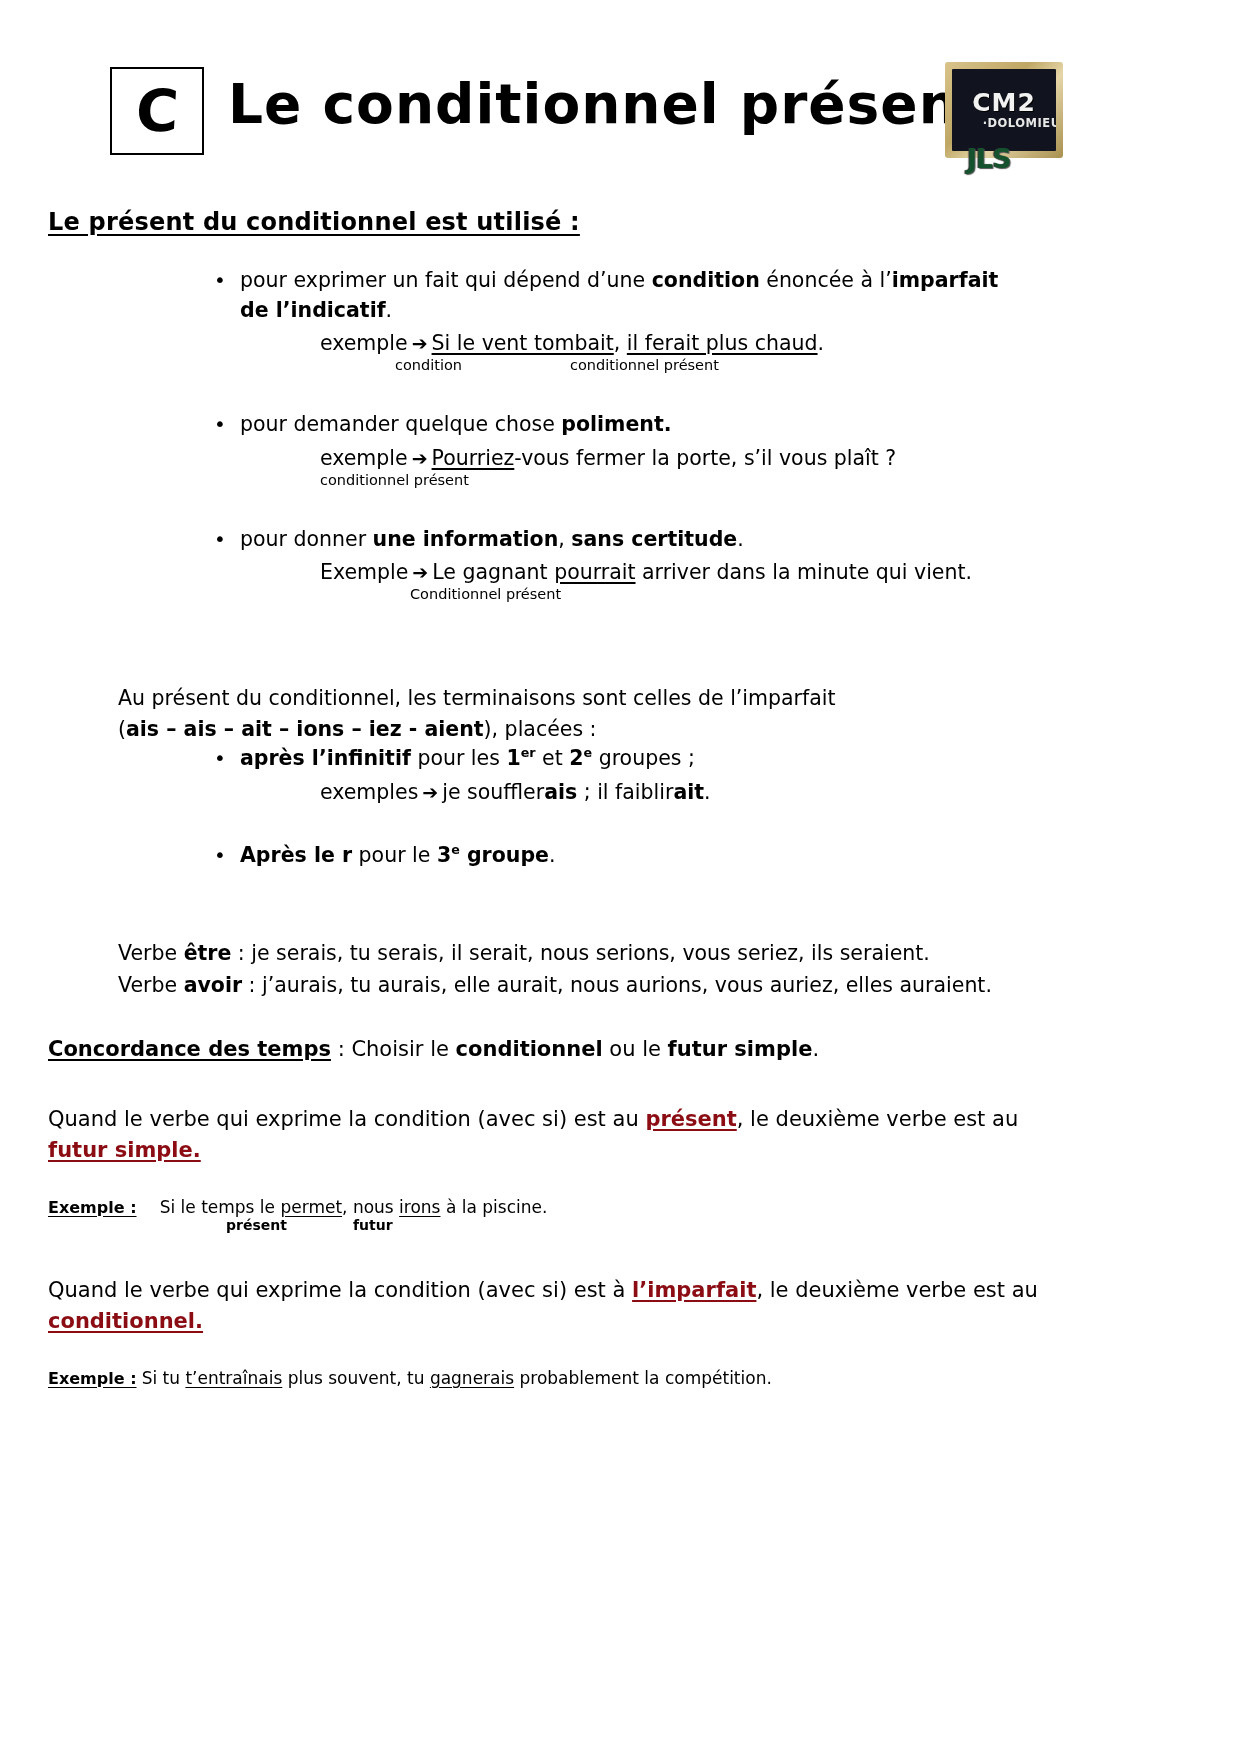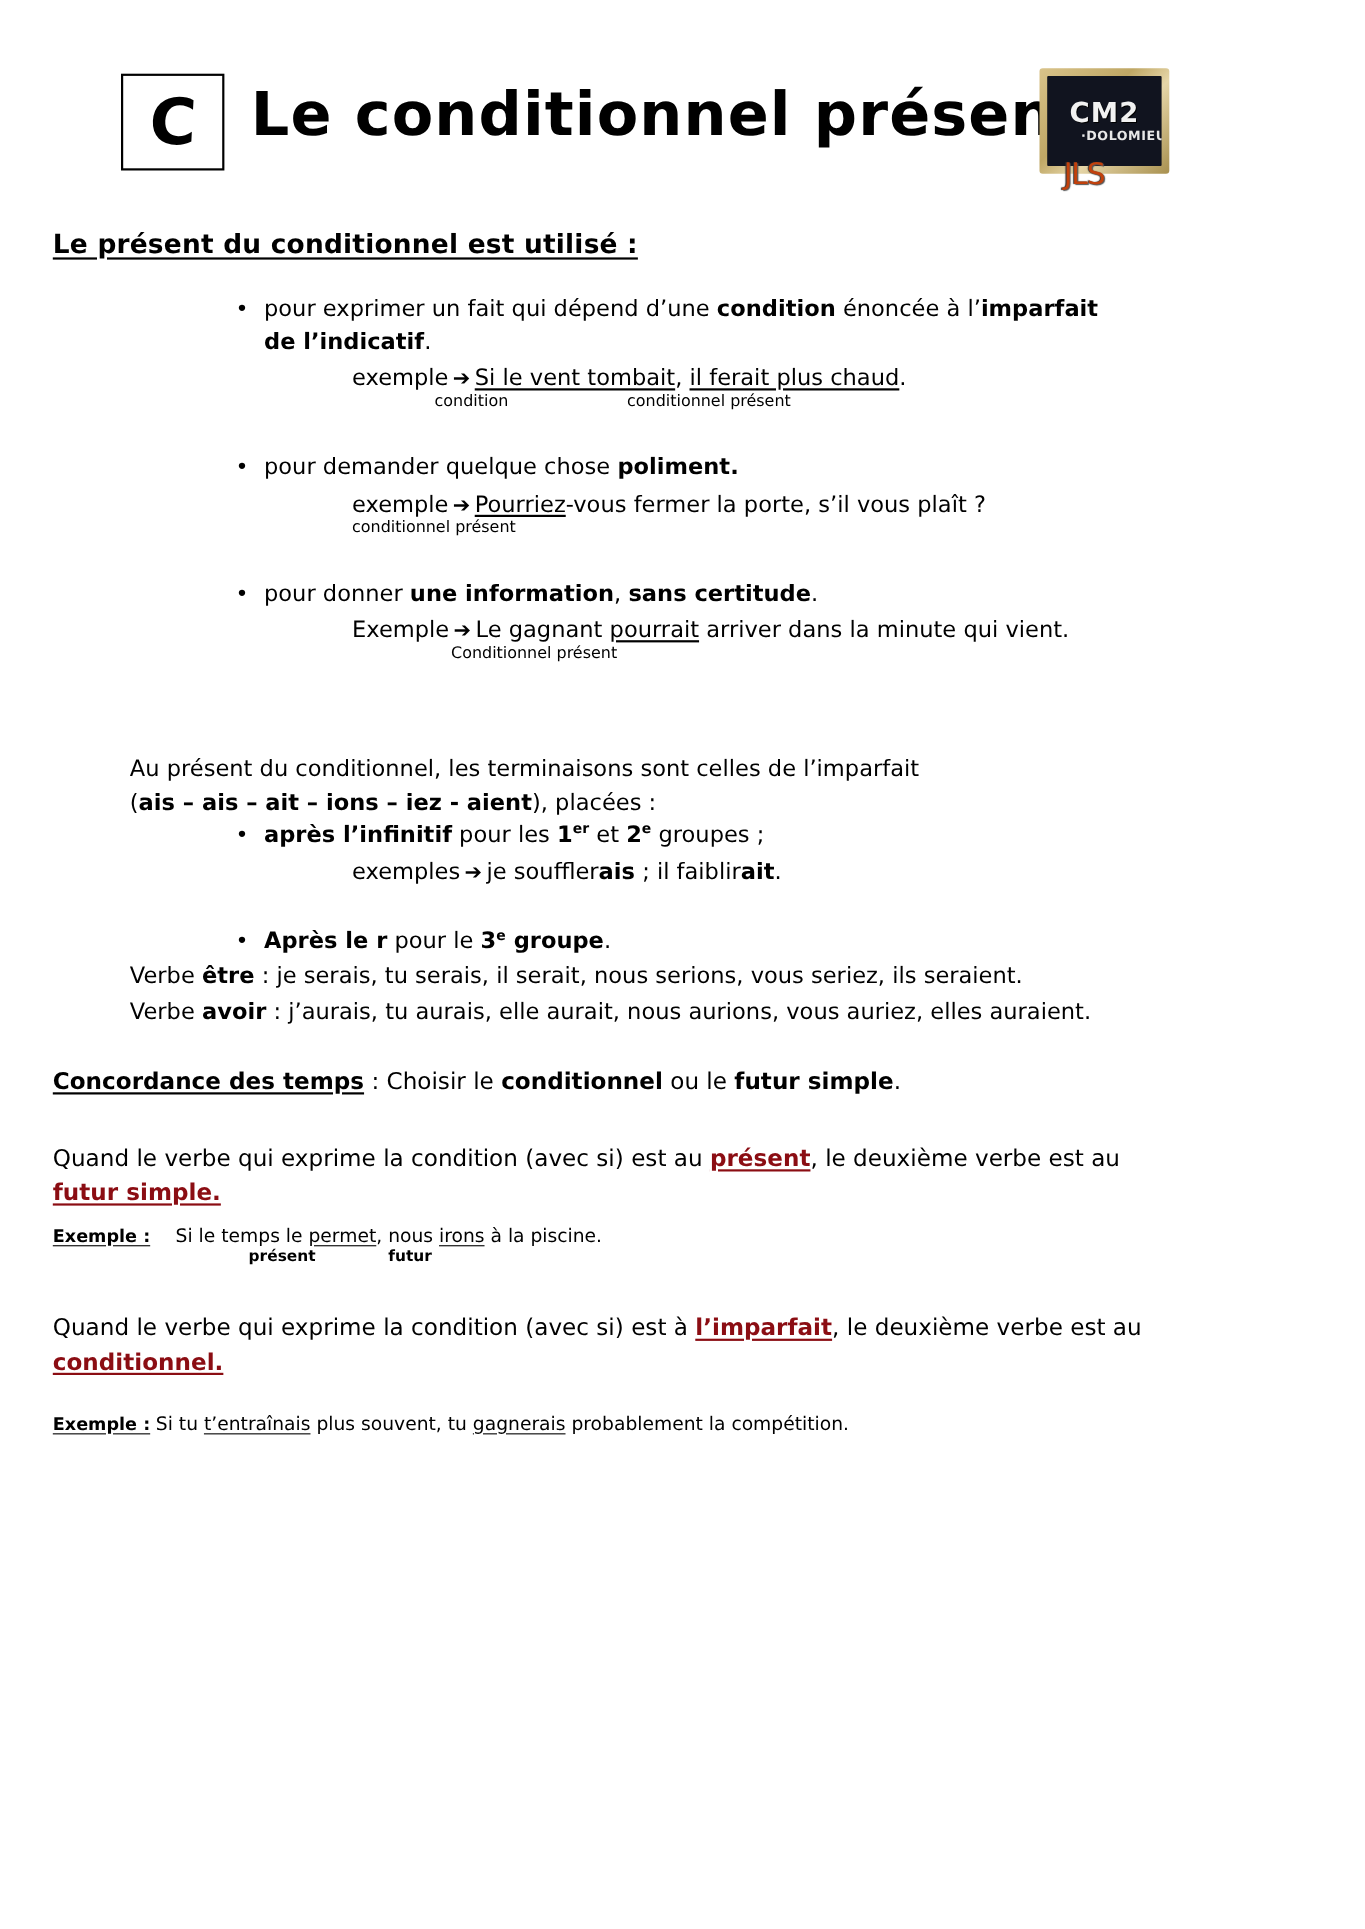--- a/index.html
+++ b/index.html
@@ -103,23 +103,23 @@
     font-size: 11.5px;
     line-height: 1.1;
     letter-spacing: 0.5px;
     margin-top: 2px;
     margin-left: 40px;
   }
   .logo-jls {
     position: absolute;
     left: 22px;
     bottom: -6px;
-    color: #c2410c;
-    font-family: "DejaVu Sans", sans-serif;
-    font-weight: 400;
+    color: #14532d;
+    font-family: "DejaVu Sans", sans-serif;
+    font-weight: 700;
     font-size: 27px;
     line-height: 1;
     letter-spacing: -1px;
     text-shadow: 1px 1px 1px #555, -1px 0 1px #333;
   }
   .section-head {
     font-size: 24px;
     font-weight: 700;
     text-decoration: underline;
     text-underline-offset: 4px;
@@ -305,37 +305,37 @@
         <div class="bullet-row">
           <div class="bullet-dot">•</div>
           <div class="bullet-text">
             <b>Après le r</b><span> pour le </span><b><span>3</span><sup>e</sup></b><b> groupe</b><span>.</span>
           </div>
         </div>
       </div>
     </div>
   </div>
 
-  <div style="">
+  <div style="margin-top:66px">
     <div class="verb-line">
       <span>Verbe </span><b>être</b><span>  : </span><span>je serais, tu serais, il serait, nous serions, vous seriez, ils seraient.</span>
     </div>
     <div class="verb-line">
       <span>Verbe </span><b>avoir</b><span> : </span><span>j’aurais, tu aurais, elle aurait, nous aurions, vous auriez, elles auraient.</span>
     </div>
   </div>
 
   <div class="rule-para" style="margin-top:32px">
     <b class="u">Concordance des temps</b><span> : Choisir le </span><b>conditionnel</b><span> ou le </span><b>futur simple</b><span>.</span>
   </div>
 
   <div class="rule-para" style="margin-top:38px">
     <span>Quand le verbe qui exprime la condition (avec si) est au </span><span class="accent">présent</span><span>, le deuxième verbe est au </span><span class="accent">futur simple.</span>
   </div>
-  <div class="ex-row" style="margin-top:13px">
+  <div class="ex-row" style="margin-top:30px">
     <span class="ex-label">Exemple :</span>
     <span class="ex-body" style="margin-left:18px"><span>Si le temps le </span><u>permet</u><span>, nous </span><u>irons</u><span> à la piscine.</span></span>
   </div>
   <div class="ex-captions">
     <span class="ex-caption" style="left:178px">présent</span>
     <span class="ex-caption" style="left:305px">futur</span>
   </div>
 
   <div class="rule-para" style="margin-top:40px">
     <span>Quand le verbe qui exprime la condition (avec si) est à </span><span class="accent">l’imparfait</span><span>, le deuxième verbe est au </span><span class="accent">conditionnel.</span>

